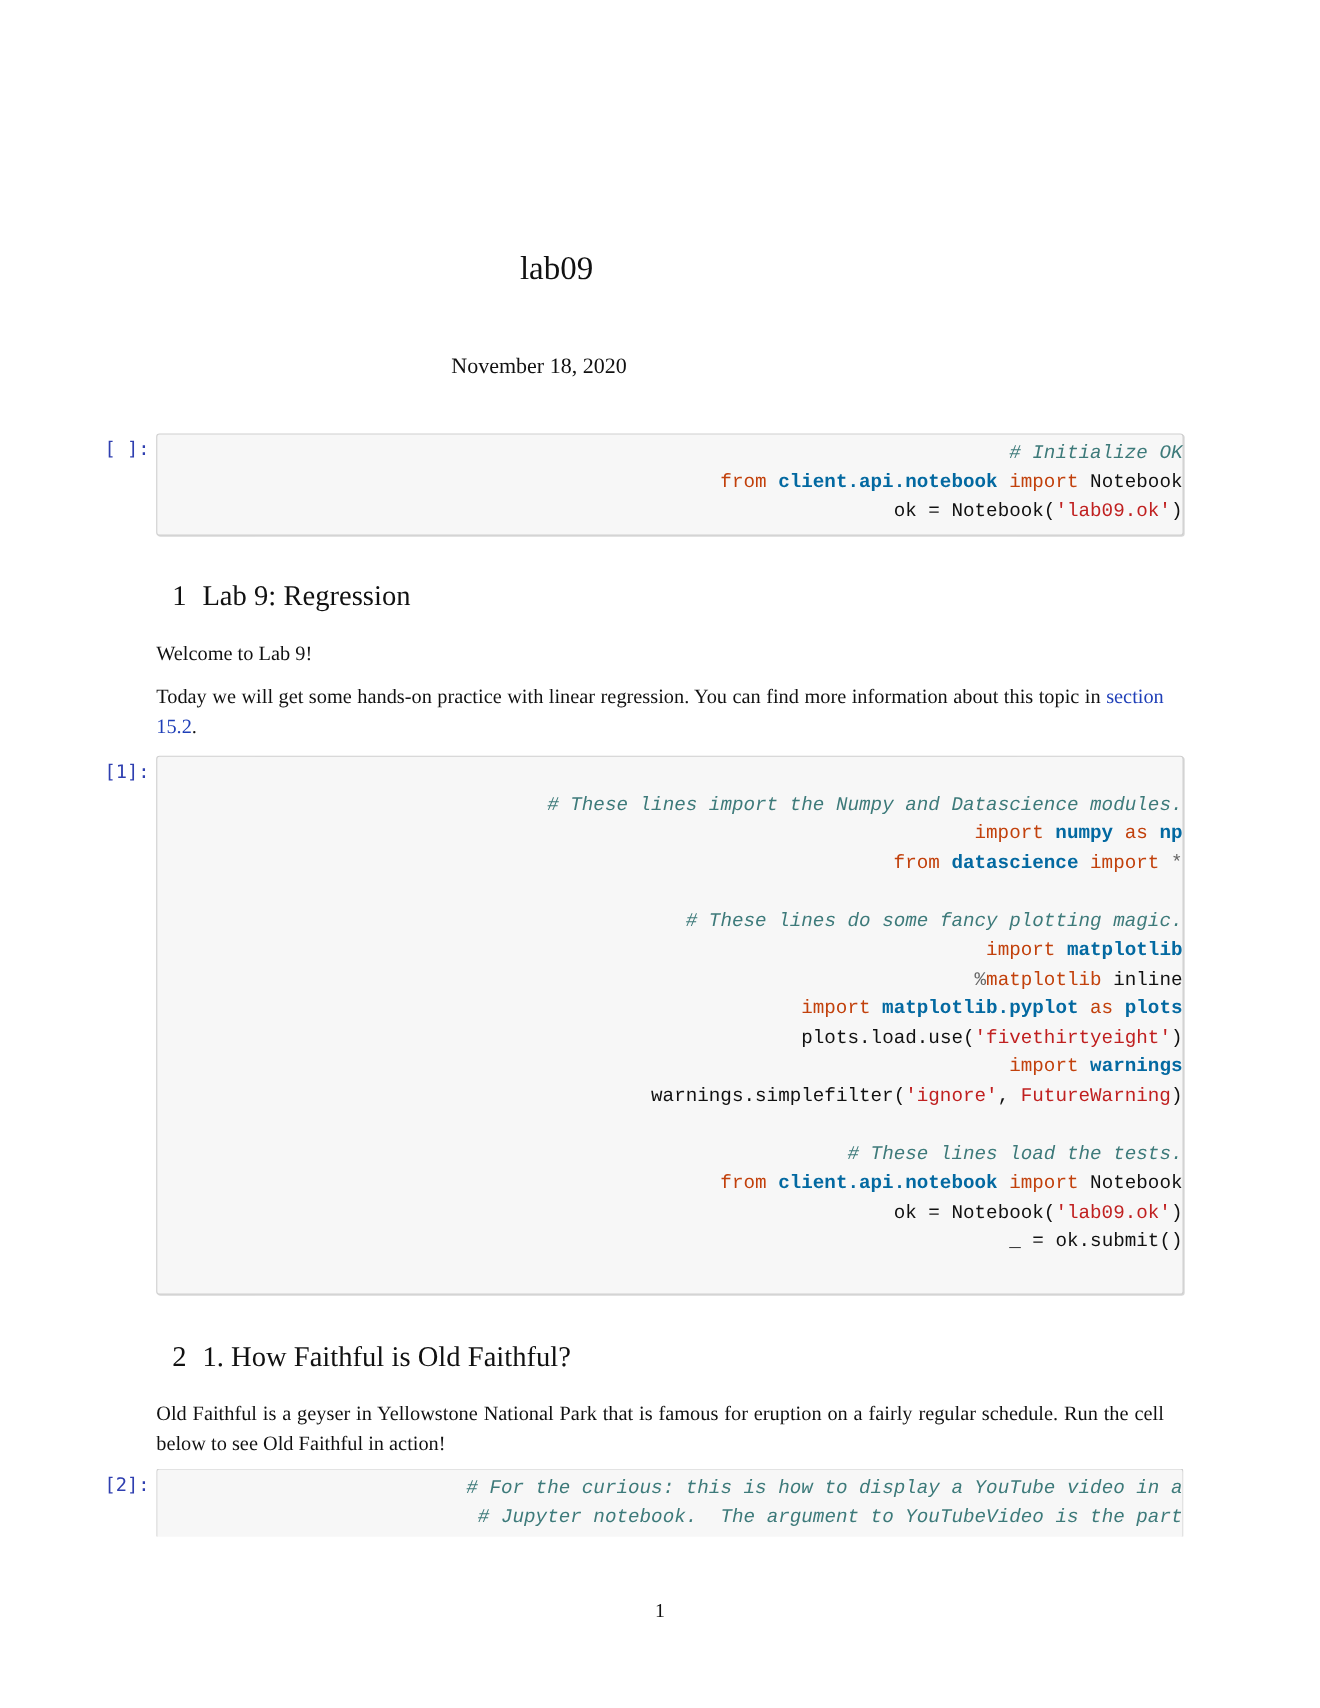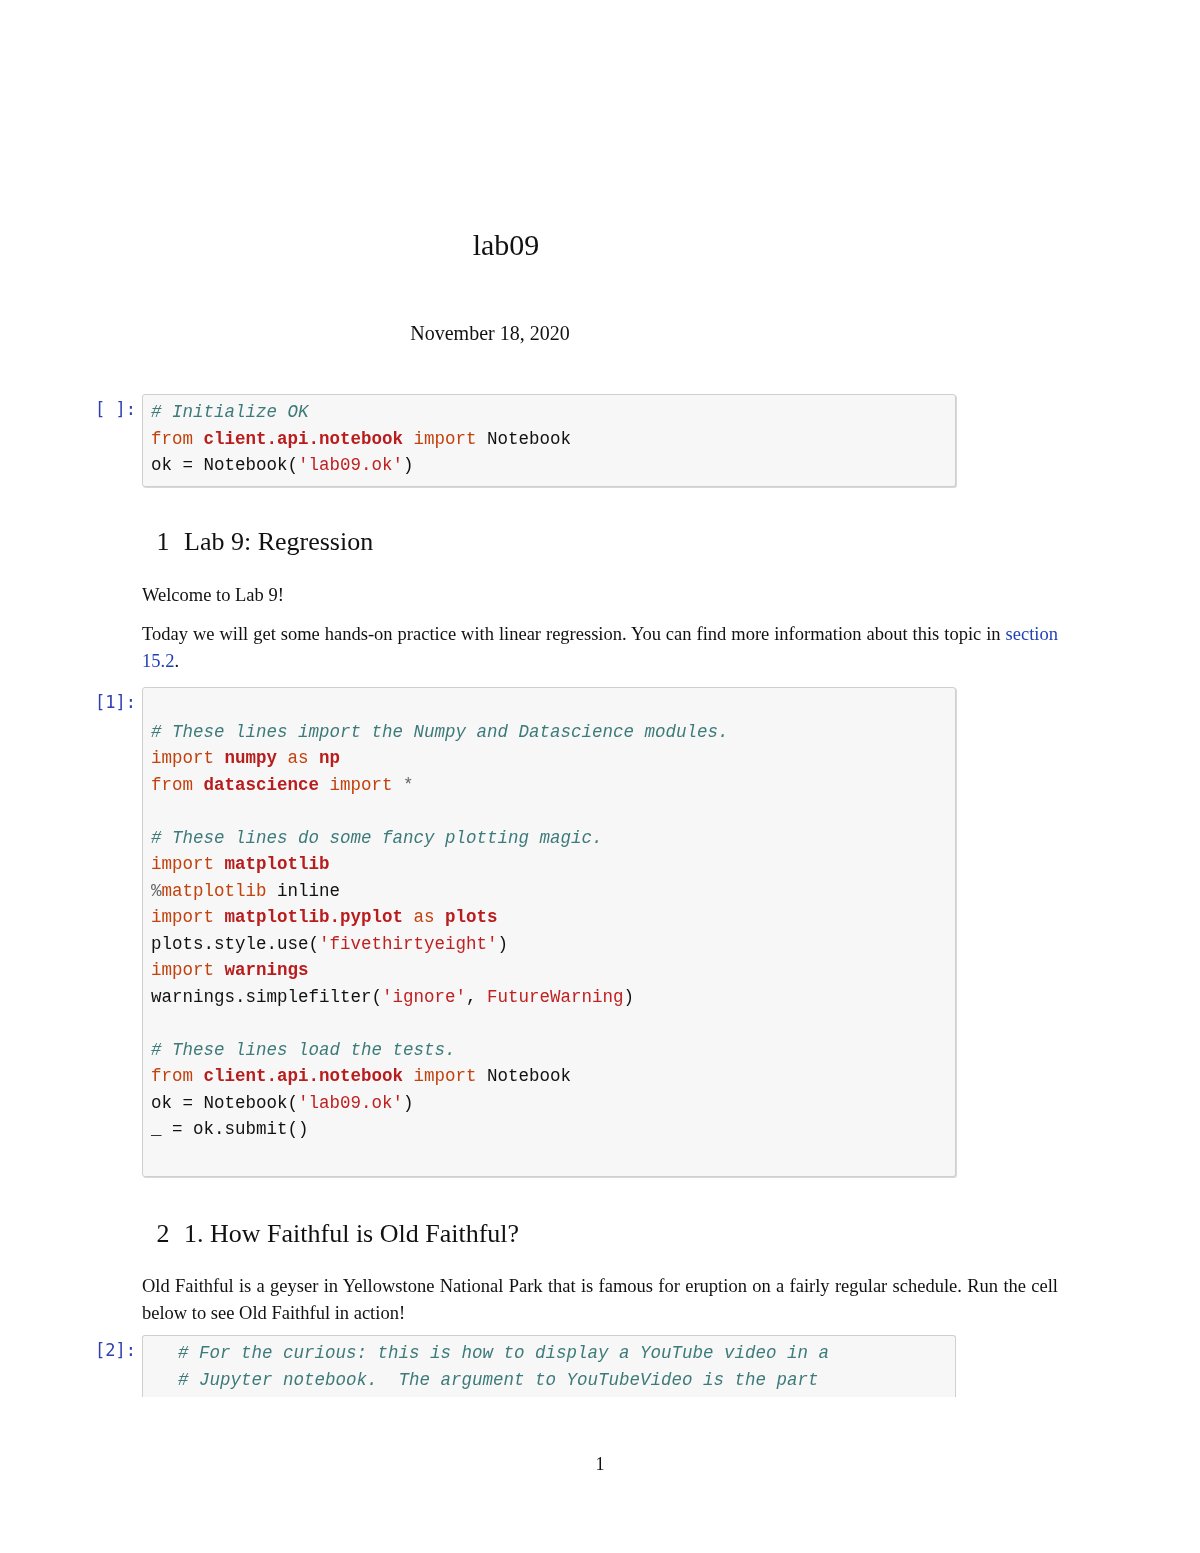--- a/index.html
+++ b/index.html
@@ -5,29 +5,29 @@
   html, body { margin: 0; padding: 0; background: #ffffff; }
   body { width: 1200px; height: 1553px; position: relative; overflow: hidden;
          font-family: "DejaVu Serif", "Liberation Serif", serif; color: #111; }
   .abs { position: absolute; }
   .title { top: 228px; left: 0; width: 1012px; text-align: center; font-size: 30px;
            font-family: "Liberation Serif", serif; }
   .date { top: 322px; left: 0; width: 980px; text-align: center; font-size: 20px;
           font-family: "Liberation Serif", serif; }
   .prompt { font-family: "DejaVu Sans Mono", "Liberation Mono", monospace; font-size: 17px;
             color: #2f3fb0; width: 52px; text-align: right; left: 84px; }
-  .cell { left: 142px; width: 814px; background: #f7f7f7; border: 1px solid #cfcfcf;
+  .cell { left: 142px; width: 934px; background: #f7f7f7; border: 1px solid #cfcfcf;
           border-radius: 3px; box-shadow: 1px 1px 0 #d8d8d8; box-sizing: border-box;
-          padding: 4px 0 0 8px; }
+          padding: 4px 0 0 8px; text-align: right; }
   .cell.open { border-bottom: none; border-radius: 3px 3px 0 0; box-shadow: none; padding-left: 35px; }
   .code-line { font-family: "Liberation Mono", "DejaVu Sans Mono", monospace; font-size: 17.5px;
                height: 26.5px; line-height: 26.5px; white-space: pre; color: #111; }
   .c { color: #3d7a7a; font-style: italic; }
   .k { color: #c2410c; font-weight: normal; }
-  .n { color: #b91c1c; font-weight: bold; }
+  .n { color: #0369a1; font-weight: bold; }
   .s { color: #c02020; }
   .o { color: #666; }
   h2.sec { margin: 0; font-weight: normal; font-size: 26px; font-family: "Liberation Serif", serif; text-align: center; }
   h2.sec .num { display: inline-block; width: 42px; }
   .para { left: 142px; width: 916px; font-size: 18.5px; line-height: 27px;
           font-family: "Liberation Serif", serif; text-align: justify; }
   a.lnk { color: #1f3fb8; text-decoration: none; }
   .pagenum { top: 1454px; left: 0; width: 1200px; text-align: center; font-size: 18px;
              font-family: "Liberation Serif", serif; }
 </style>
@@ -57,21 +57,21 @@
 <div class="abs cell" style="top:687px; height:490px;">
     <div class="code-line"></div>
     <div class="code-line"><span class="c"># These lines import the Numpy and Datascience modules.</span></div>
     <div class="code-line"><span class="k">import</span><span> </span><span class="n">numpy</span><span> </span><span class="k">as</span><span> </span><span class="n">np</span></div>
     <div class="code-line"><span class="k">from</span><span> </span><span class="n">datascience</span><span> </span><span class="k">import</span><span> </span><span class="o">*</span></div>
     <div class="code-line"></div>
     <div class="code-line"><span class="c"># These lines do some fancy plotting magic.</span></div>
     <div class="code-line"><span class="k">import</span><span> </span><span class="n">matplotlib</span></div>
     <div class="code-line"><span class="o">%</span><span class="k">matplotlib</span><span> inline</span></div>
     <div class="code-line"><span class="k">import</span><span> </span><span class="n">matplotlib.pyplot</span><span> </span><span class="k">as</span><span> </span><span class="n">plots</span></div>
-    <div class="code-line"><span>plots.style.use(</span><span class="s">'fivethirtyeight'</span><span>)</span></div>
+    <div class="code-line"><span>plots.load.use(</span><span class="s">'fivethirtyeight'</span><span>)</span></div>
     <div class="code-line"><span class="k">import</span><span> </span><span class="n">warnings</span></div>
     <div class="code-line"><span>warnings.simplefilter(</span><span class="s">'ignore'</span><span>, </span><span class="s">FutureWarning</span><span>)</span></div>
     <div class="code-line"></div>
     <div class="code-line"><span class="c"># These lines load the tests.</span></div>
     <div class="code-line"><span class="k">from</span><span> </span><span class="n">client.api.notebook</span><span> </span><span class="k">import</span><span> Notebook</span></div>
     <div class="code-line"><span>ok = Notebook(</span><span class="s">'lab09.ok'</span><span>)</span></div>
     <div class="code-line"><span>_ = ok.submit()</span></div>
   </div>
 
 <div class="abs" style="top:1219px; left:142px;">

